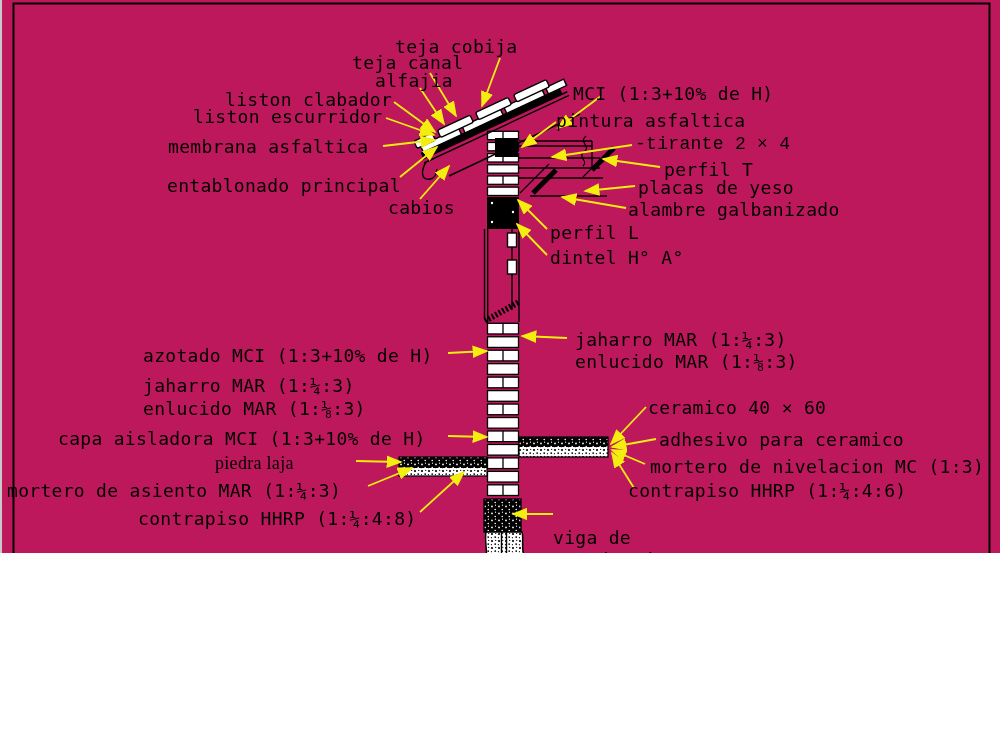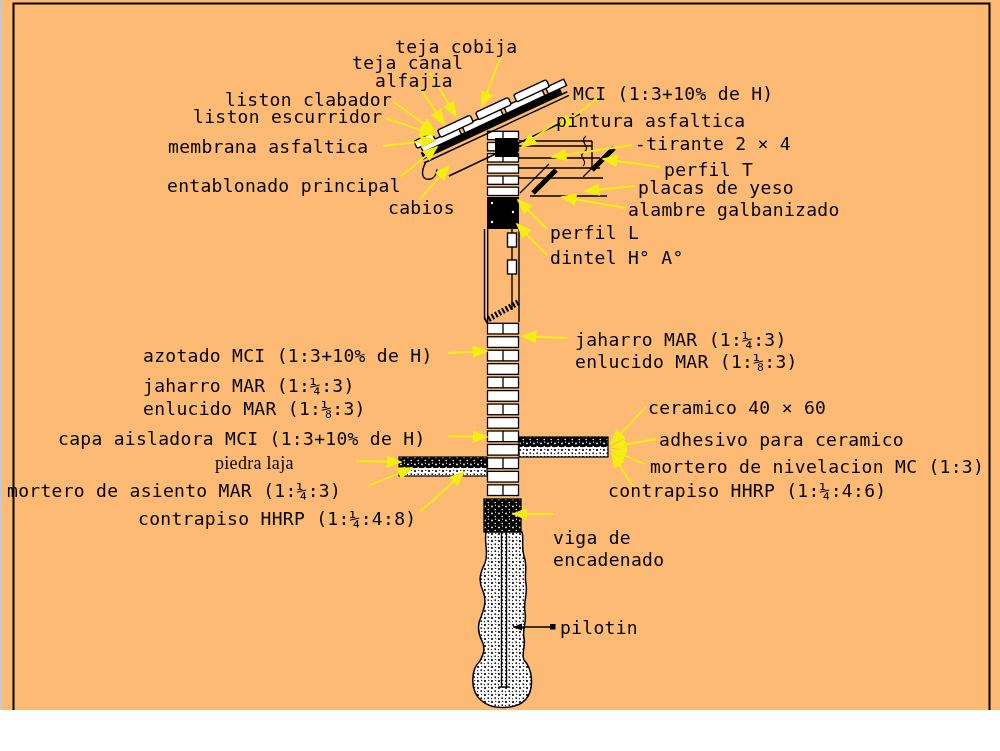--- a/index.html
+++ b/index.html
@@ -1,16 +1,16 @@
 <!DOCTYPE html>
 <html style="--leader: #f4ee10;"><head>
 <meta charset="utf-8">
 <style>
   html,body{margin:0;padding:0;background:#fff;}
-  .stage{position:relative;width:1000px;height:710px;background:#fdba74;overflow:hidden;
+  .stage{position:relative;width:1000px;height:553px;background:#be185d;overflow:hidden;
          font-family:"DejaVu Sans Mono", monospace;}
   .stage svg{position:absolute;left:0;top:0;}
   .label{position:absolute;color:#000;font-size:18px;letter-spacing:0.3px;
          line-height:22px;white-space:pre-line;
          font-family:"DejaVu Sans Mono", monospace;}
   .leader{stroke:var(--leader,#f4ee10);stroke-width:1.8;fill:none;}
   #arrY path{fill:var(--leader,#f4ee10);}
   .blk{stroke:#000;fill:none;}
 </style>
 </head>
@@ -199,36 +199,36 @@
       <div class="label" style="left: 395px; top: 36px;">teja cobija</div>
       <div class="label" style="left: 352px; top: 52px;">teja canal</div>
       <div class="label" style="left: 375px; top: 70px;">alfajia</div>
       <div class="label" style="left: 225px; top: 89px;">liston clabador</div>
       <div class="label" style="left: 193px; top: 106px;">liston escurridor</div>
       <div class="label" style="left: 168px; top: 136px;">membrana asfaltica</div>
       <div class="label" style="left: 167px; top: 175px; text-align: right;">entablonado principal</div>
       <div class="label" style="left: 388px; top: 197px;">cabios</div>
       <div class="label" style="left: 573px; top: 76px; margin-top: 7px;">MCI (1:3+10% de H)</div>
       <div class="label" style="left: 556px; top: 110px;">pintura asfaltica</div>
-      <div class="label" style="left: 635px; top: 133px;">-tirante 2 × 4</div>
+      <div class="label" style="left: 635px; top: 133px; font-family: Liberation Mono, monospace;">-tirante 2 × 4</div>
       <div class="label" style="left: 664px; top: 159px;">perfil T</div>
       <div class="label" style="left: 638px; top: 177px;">placas de yeso</div>
       <div class="label" style="left: 628px; top: 199px;">alambre galbanizado</div>
       <div class="label" style="left: 550px; top: 222px;">perfil L</div>
       <div class="label" style="left: 550px; top: 247px;">dintel H° A°</div>
       <div class="label" style="left: 575px; top: 329px;">jaharro MAR (1:¼:3)</div>
       <div class="label" style="left: 575px; top: 351px;">enlucido MAR (1:⅛:3)</div>
       <div class="label" style="left: 143px; top: 345px;">azotado MCI (1:3+10% de H)</div>
       <div class="label" style="left: 143px; top: 375px;">jaharro MAR (1:¼:3)</div>
       <div class="label" style="left: 143px; top: 398px;">enlucido MAR (1:⅛:3)</div>
       <div class="label" style="left: 58px; top: 428px;">capa aisladora MCI (1:3+10% de H)</div>
       <div class="label" style="left: 215px; top: 452px; font-family: Liberation Serif, serif;">piedra laja</div>
       <div class="label" style="left: 7px; top: 480px;">mortero de asiento MAR (1:¼:3)</div>
       <div class="label" style="left: 138px; top: 508px;">contrapiso HHRP (1:¼:4:8)</div>
       <div class="label" style="left: 648px; top: 397px;">ceramico 40 × 60</div>
       <div class="label" style="left: 659px; top: 429px;">adhesivo para ceramico</div>
       <div class="label" style="left: 650px; top: 456px;">mortero de nivelacion MC (1:3)</div>
-      <div class="label" style="left: 608px; top: 480px;">contrapiso HHRP (1:¼:4:6)</div>
+      <div class="label" style="left: 628px; top: 480px;">contrapiso HHRP (1:¼:4:6)</div>
       <div class="label" style="left: 553px; top: 505px; margin-top: 22px;">viga de
 encadenado</div>
       <div class="label" style="left: 560px; top: 617px;">pilotin</div>
     </div>
 </div>
 
 </body></html>

